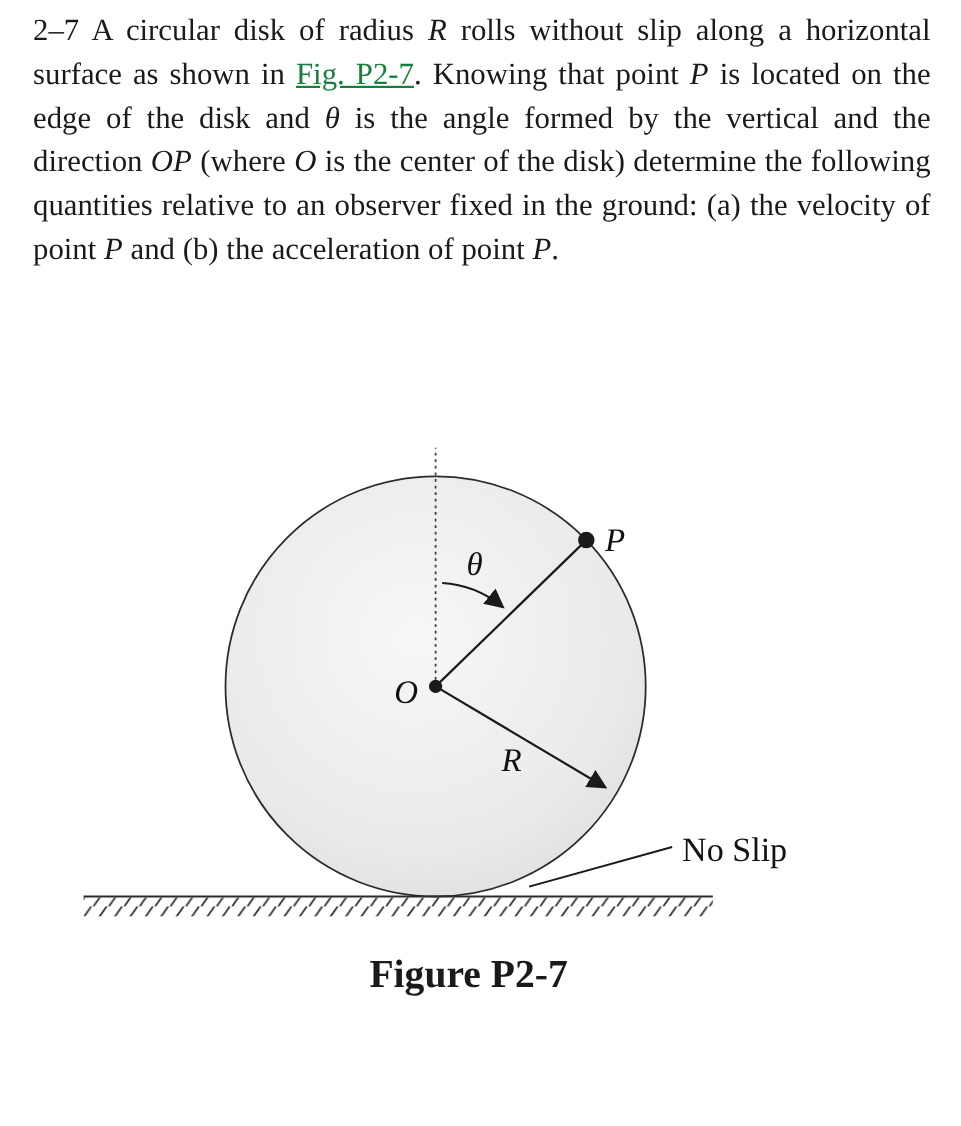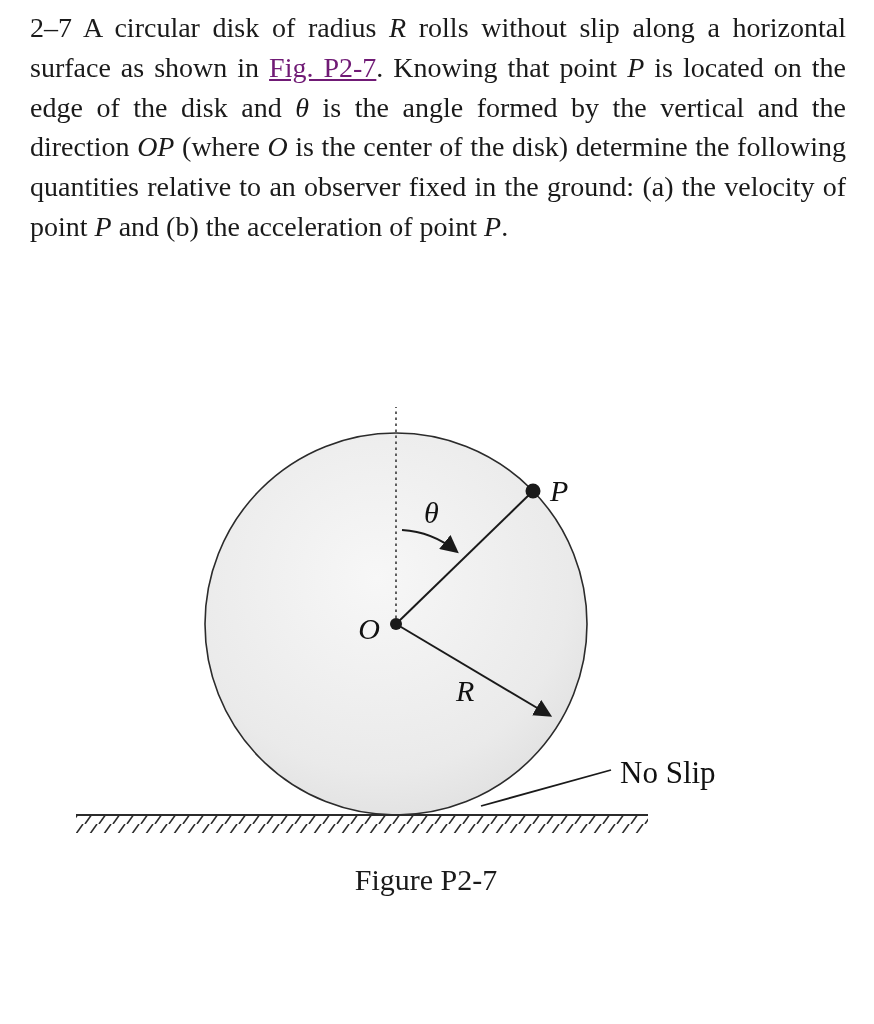--- a/index.html
+++ b/index.html
@@ -14,37 +14,37 @@
   }
   .problem-text {
     padding: 8px 28px 0 30px;
     font-size: 28px;
     line-height: 1.42;
     text-align: justify;
   }
   .b { font-weight: normal; }
   .i { font-style: italic; }
   .fig-link {
-    color: #701a75;
+    color: #15803d;
     text-decoration: underline;
     cursor: pointer;
   }
   .figure-wrap { margin-top: 152px; }
   svg text {
     font-family: "Liberation Serif", serif;
     font-size: 30px;
     fill: #111111;
   }
   svg text.svg-italic { font-style: italic; }
   svg text.svg-noslip { font-size: 31px; }
   .figure-caption {
     width: 820px;
     text-align: center;
-    font-weight: normal;
-    font-size: 30px;
+    font-weight: bold;
+    font-size: 36px;
     margin-top: 10px;
     padding-left: 32px;
   }
 </style>
 </head>
 <body>
 
 <div class="problem-text">
   <span class="b">2–7</span><span> A circular disk of radius </span><span class="i">R</span><span> rolls without slip along a horizontal surface as shown in </span><span class="fig-link">Fig. P2-7</span><span>. Knowing that point </span><span class="i">P</span><span> is located on the edge of the disk and </span><span class="i">θ</span><span> is the angle formed by the vertical and the direction </span><span class="i">OP</span><span> (where </span><span class="i">O</span><span> is the center of the disk) determine the following quantities relative to an observer fixed in the ground: (a) the velocity of point </span><span class="i">P</span><span> and (b) the acceleration of point </span><span class="i">P</span><span>.</span>
 </div>

